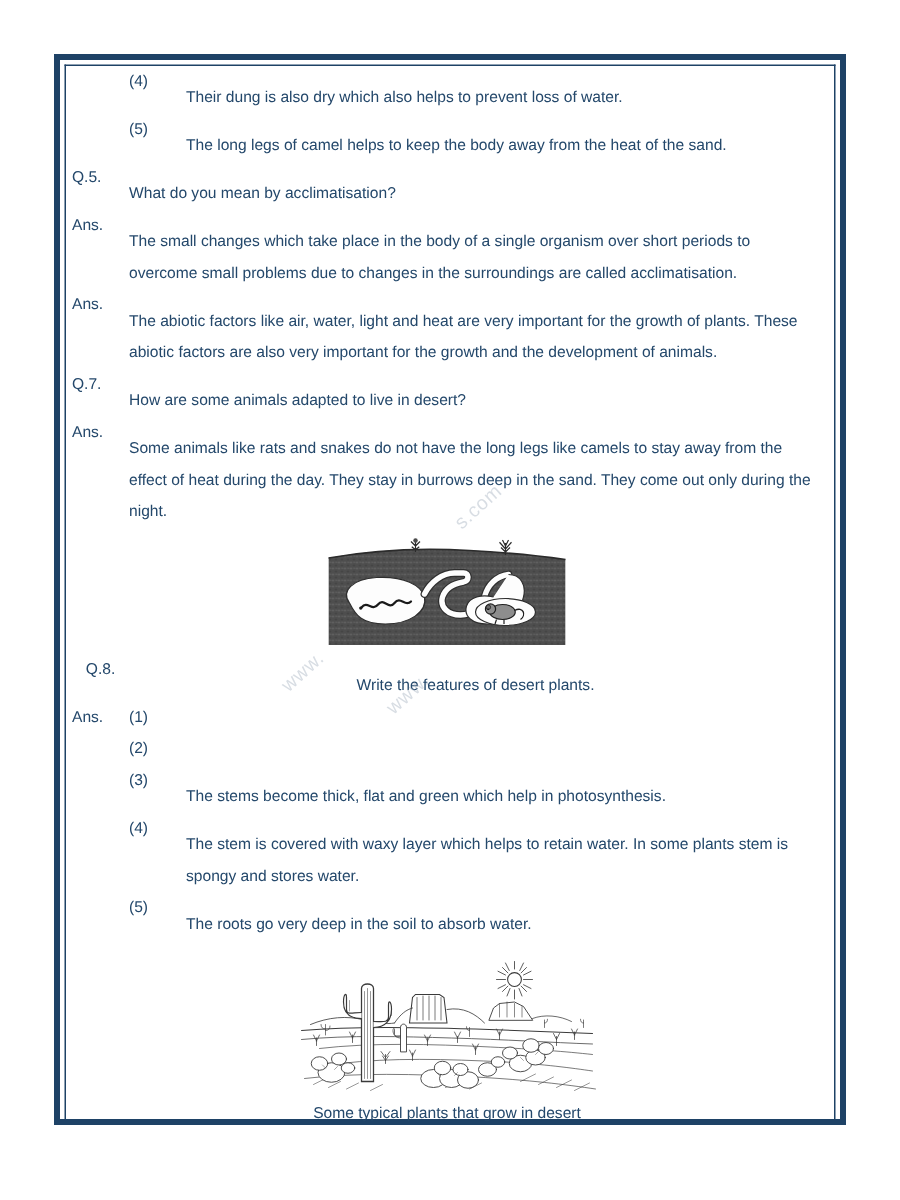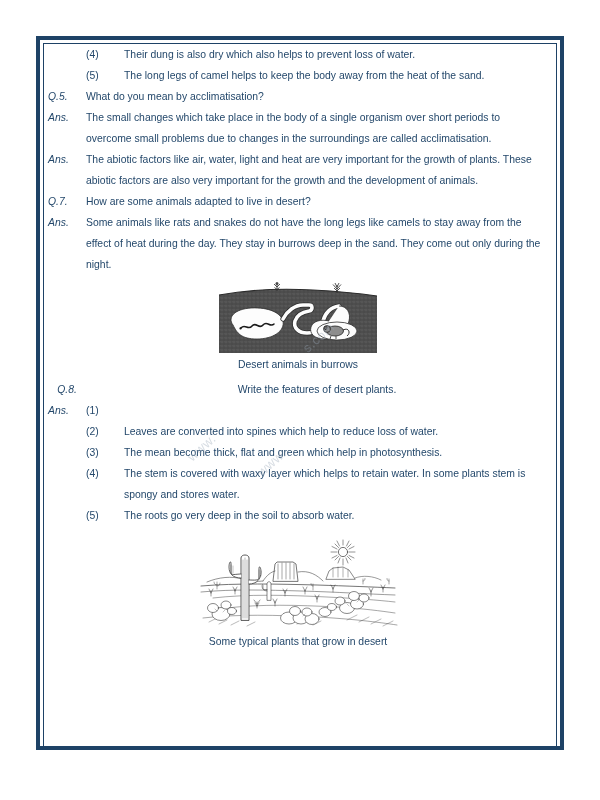--- a/index.html
+++ b/index.html
@@ -61,30 +61,30 @@
     display: flex;
     align-items: flex-start;
     font-size: 10.4px;
     line-height: 21px;
     color: #24486b;
   }
   .qa-label {
     width: 38px;
     flex: 0 0 38px;
     color: #24486b;
-    font-style: italic;
   }
   .qa-num {
     width: 38px;
     flex: 0 0 38px;
     color: #24486b;
   }
   .qa-text {
     flex: 1 1 auto;
     color: #24486b;
+    margin-top: 11px;
   }
 
   
   .figure-block {
     text-align: center;
   }
   .figure-caption {
     font-size: 10.4px;
     color: #24486b;
     line-height: 20px;
@@ -204,41 +204,39 @@
         <path d="M126,49 C132,46 134,52 130,55" fill="none" stroke="#1f1f1f" stroke-width="0.9"></path>
         <path d="M114,55 L113,58 M119,55 L119,58" stroke="#1f1f1f" stroke-width="0.8"></path>
 
         <g stroke="#2b2b2b" stroke-width="0.8" fill="none">
           <path d="M60,10 L60,3 M60,6 L57,3 M60,6 L63,3 M60,8.5 L57.5,6.5 M60,8.5 L62.5,6.5"></path>
           <circle cx="60" cy="2.4" r="1.5" fill="#4a4a4a" stroke="none"></circle>
           <path d="M120,12 L120,4 M120,8 L116,3.5 M120,8 L124,3.5 M120,10 L117,7 M120,10 L123,7 M120,6 L118,2 M120,6 L122,2"></path>
         </g>
       </svg>
     </div>
-    <div class="figure-caption">Desert animals in burrows</div>
   </div>
 
   <div class="qa-row" style="margin-top:4px;text-align:center;">
     <span class="qa-label">Q.8.</span>
     <span class="qa-text">Write the features of desert plants.</span>
   </div>
 
   <div class="qa-row">
     <span class="qa-label">Ans.</span>
     <span class="qa-num">(1)</span>
   </div>
   <div class="qa-row">
     <span class="qa-label"></span>
     <span class="qa-num">(2)</span>
-    <span class="qa-text">Leaves are converted into spines which help to reduce loss of water.</span>
   </div>
   <div class="qa-row">
     <span class="qa-label"></span>
     <span class="qa-num">(3)</span>
-    <span class="qa-text">The mean become thick, flat and green which help in photosynthesis.</span>
+    <span class="qa-text">The stems become thick, flat and green which help in photosynthesis.</span>
   </div>
   <div class="qa-row">
     <span class="qa-label"></span>
     <span class="qa-num">(4)</span>
     <span class="qa-text">The stem is covered with waxy layer which helps to retain water. In some plants stem is spongy and stores water.</span>
   </div>
   <div class="qa-row">
     <span class="qa-label"></span>
     <span class="qa-num">(5)</span>
     <span class="qa-text">The roots go very deep in the soil to absorb water.</span>

